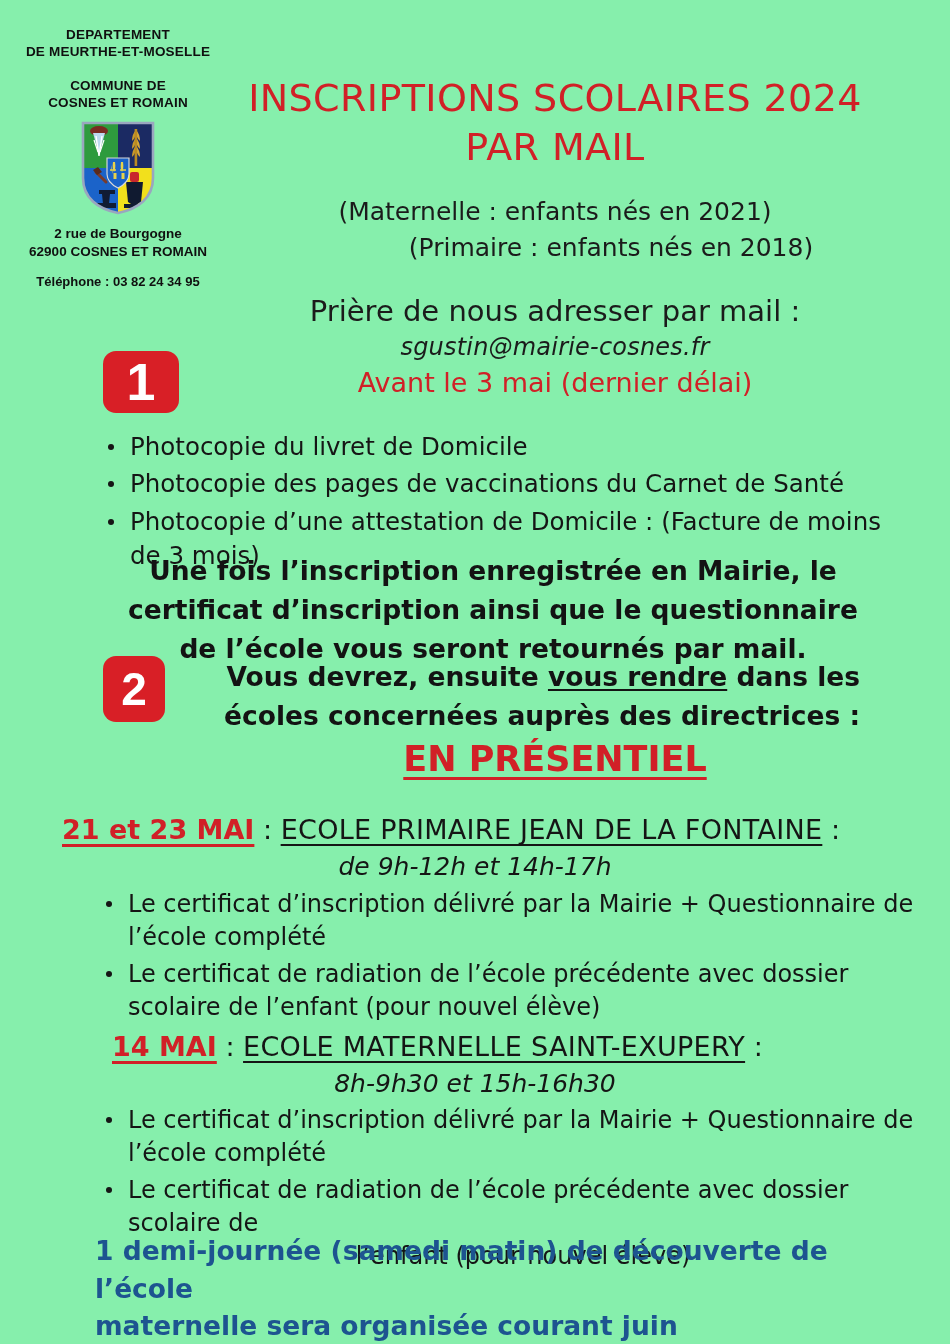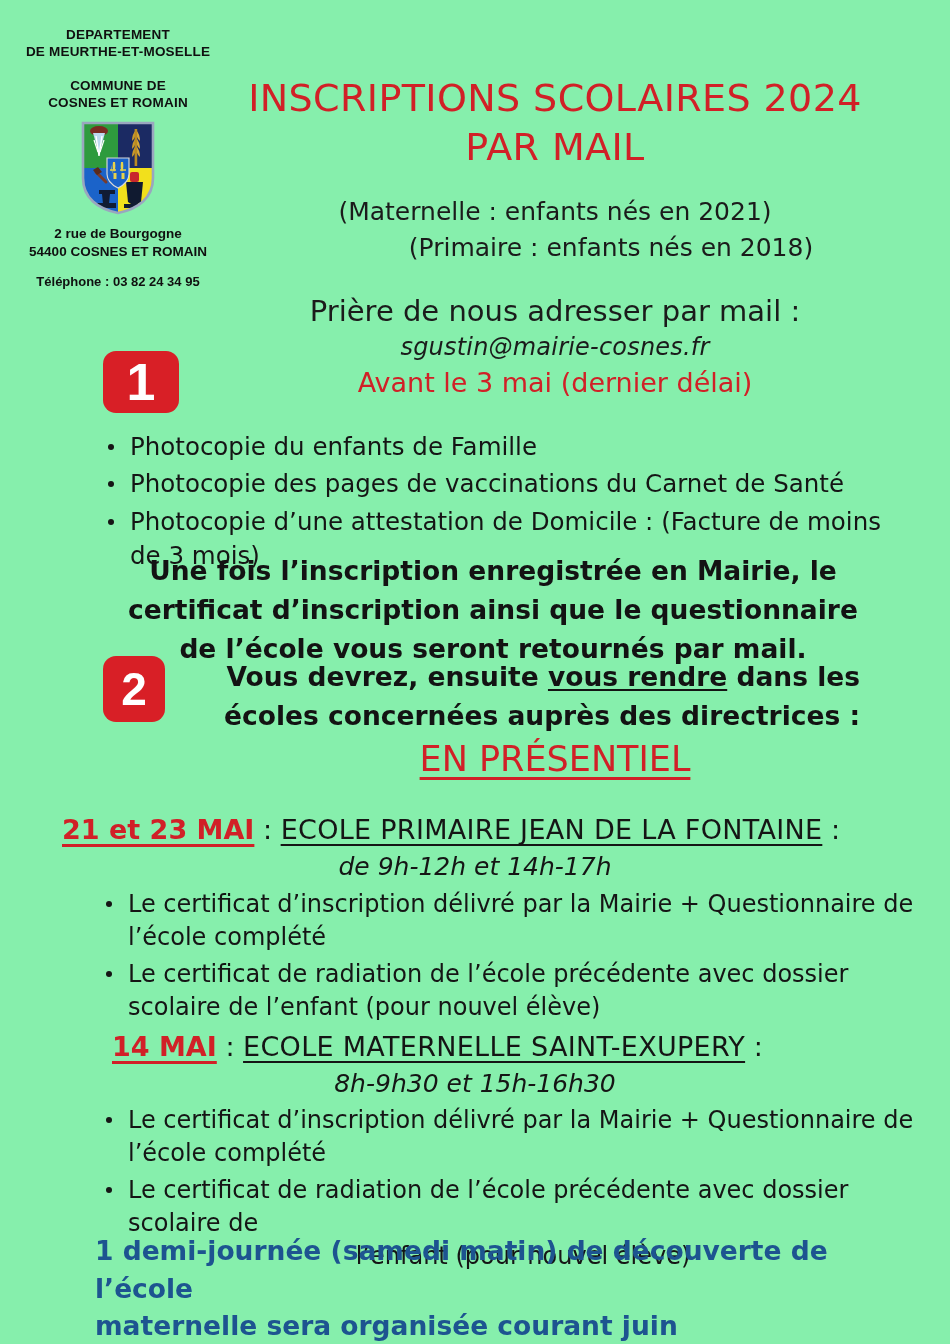--- a/index.html
+++ b/index.html
@@ -208,20 +208,21 @@
     width: 700px;
     text-align: center;
     color: #d12027;
     font-size: 35px;
     line-height: 1.2;
   }
   .presentiel span {
     text-decoration: underline;
     text-decoration-thickness: 2.5px;
     text-underline-offset: 6px;
+    font-weight: bold;
   }
 
   
   .school-head {
     position: absolute;
     width: 950px;
     text-align: left;
     font-size: 27px;
     line-height: 1.2;
     white-space: nowrap;
@@ -363,21 +364,21 @@
             <path d="M41.5 53 h3 v6 h-3 Z"></path>
           </g>
           <path d="M30 50 h6 M40 50 h6" stroke="#e8d24a" stroke-width="1.6"></path>
         </g>
         <path d="M3 3 H73 V58 C73 78 58 89 38 93 C18 89 3 78 3 58 Z" fill="none" stroke="#9aa6bf" stroke-width="2.6"></path>
       </svg>
     </div>
 
     <div class="lh-addr">
       <div>2 rue de Bourgogne</div>
-      <div>54400 COSNES ET ROMAIN</div>
+      <div>62900 COSNES ET ROMAIN</div>
     </div>
 
     <div class="lh-tel">Téléphone : 03 82 24 34 95</div>
   </div>
 
   <div class="title hand">
     <div>INSCRIPTIONS SCOLAIRES 2024</div>
     <div>PAR MAIL</div>
   </div>
 
@@ -389,21 +390,21 @@
   <div class="mail-block hand">
     <div class="mail-ask">Prière de nous adresser par mail :</div>
     <div class="mail-addr">sgustin@mairie-cosnes.fr</div>
     <div class="mail-deadline">Avant le 3 mai (dernier délai)</div>
   </div>
 
   <div class="badge" id="badge-1">1</div>
 
   <div class="bullets-1 hand">
     <ul class="blist">
-      <li>Photocopie du enfants de Famille</li>
+      <li>Photocopie du livret de Domicile</li>
       <li>Photocopie des pages de vaccinations du Carnet de Santé</li>
       <li>Photocopie d’une attestation de Domicile : (Facture de moins de 3 mois)</li>
     </ul>
   </div>
 
   <div class="para-2 hand">
     <span>Une fois l’inscription enregistrée en Mairie, le certificat</span>
     <span>d’inscription ainsi que le questionnaire de l’école vous seront</span>
     <span>retournés par mail.</span>
   </div>

